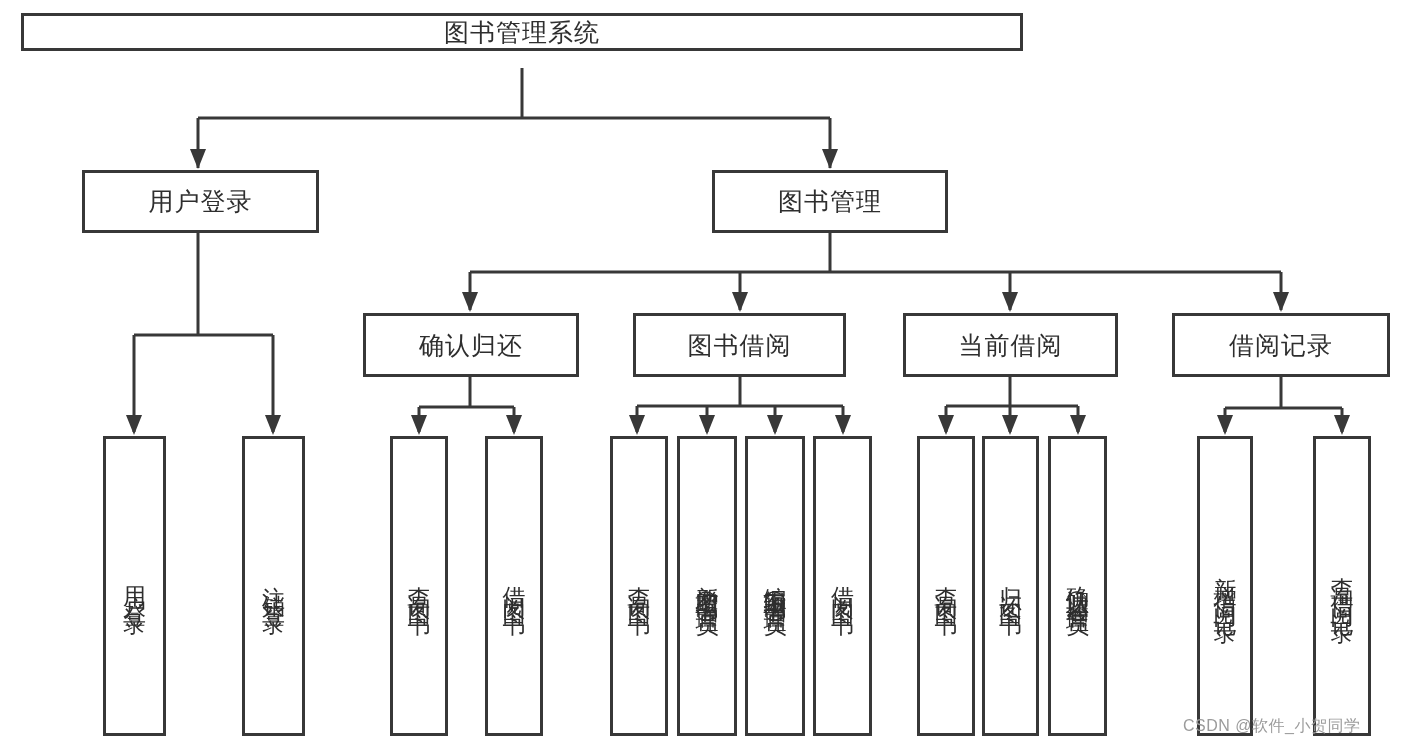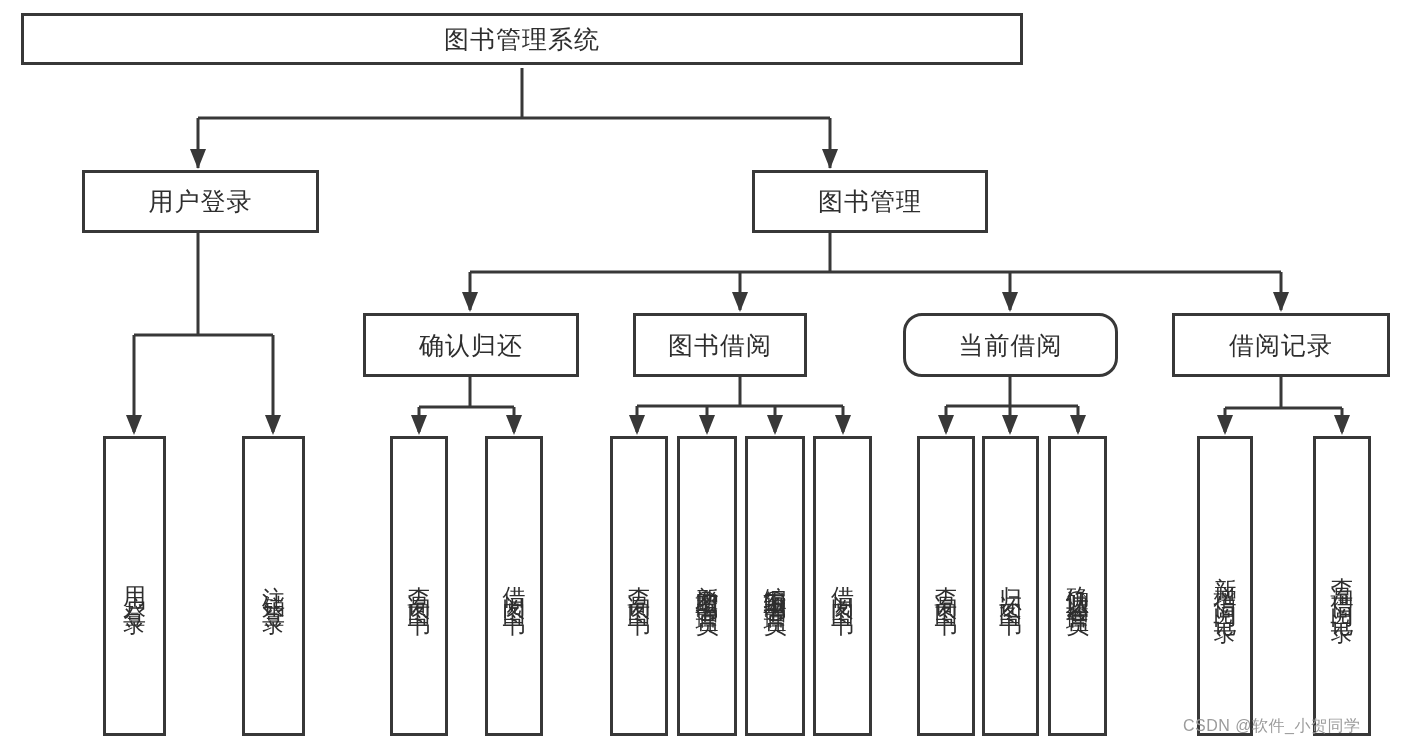--- a/index.html
+++ b/index.html
@@ -81,38 +81,38 @@
       <polygon points="767,415 783,415 775,435"></polygon>
       <polygon points="835,415 851,415 843,435"></polygon>
       <polygon points="938,415 954,415 946,435"></polygon>
       <polygon points="1002,415 1018,415 1010,435"></polygon>
       <polygon points="1070,415 1086,415 1078,435"></polygon>
       <polygon points="1217,415 1233,415 1225,435"></polygon>
       <polygon points="1334,415 1350,415 1342,435"></polygon>
     </g>
   </svg>
 
-  <div class="box" style="left:21px; top:13px; width:1002px; height:52px;">
+  <div class="box" style="left:21px; top:13px; width:1002px; height:38px;">
     <span class="hlabel">图书管理系统</span>
   </div>
 
   <div class="box" style="left:82px; top:170px; width:237px; height:63px;">
     <span class="hlabel">用户登录</span>
   </div>
-  <div class="box" style="left:752px; top:170px; width:236px; height:63px;">
+  <div class="box" style="left:712px; top:170px; width:236px; height:63px;">
     <span class="hlabel">图书管理</span>
   </div>
 
   <div class="box" style="left:363px; top:313px; width:216px; height:64px;">
     <span class="hlabel">确认归还</span>
   </div>
-  <div class="box" style="left:633px; top:313px; width:174px; height:64px;">
+  <div class="box" style="left:633px; top:313px; width:213px; height:64px;">
     <span class="hlabel">图书借阅</span>
   </div>
-  <div class="box" style="left:903px; top:313px; width:215px; height:64px;border-radius:19px;">
+  <div class="box" style="left:903px; top:313px; width:215px; height:64px;">
     <span class="hlabel">当前借阅</span>
   </div>
   <div class="box" style="left:1172px; top:313px; width:218px; height:64px;">
     <span class="hlabel">借阅记录</span>
   </div>
 
   <div class="box vbox" style="left:103px; top:436px; width:63px; height:300px;">
     <span class="vlabel" style="letter-spacing: 9px;">用户登录</span>
   </div>
   <div class="box vbox" style="left:242px; top:436px; width:63px; height:300px;">

